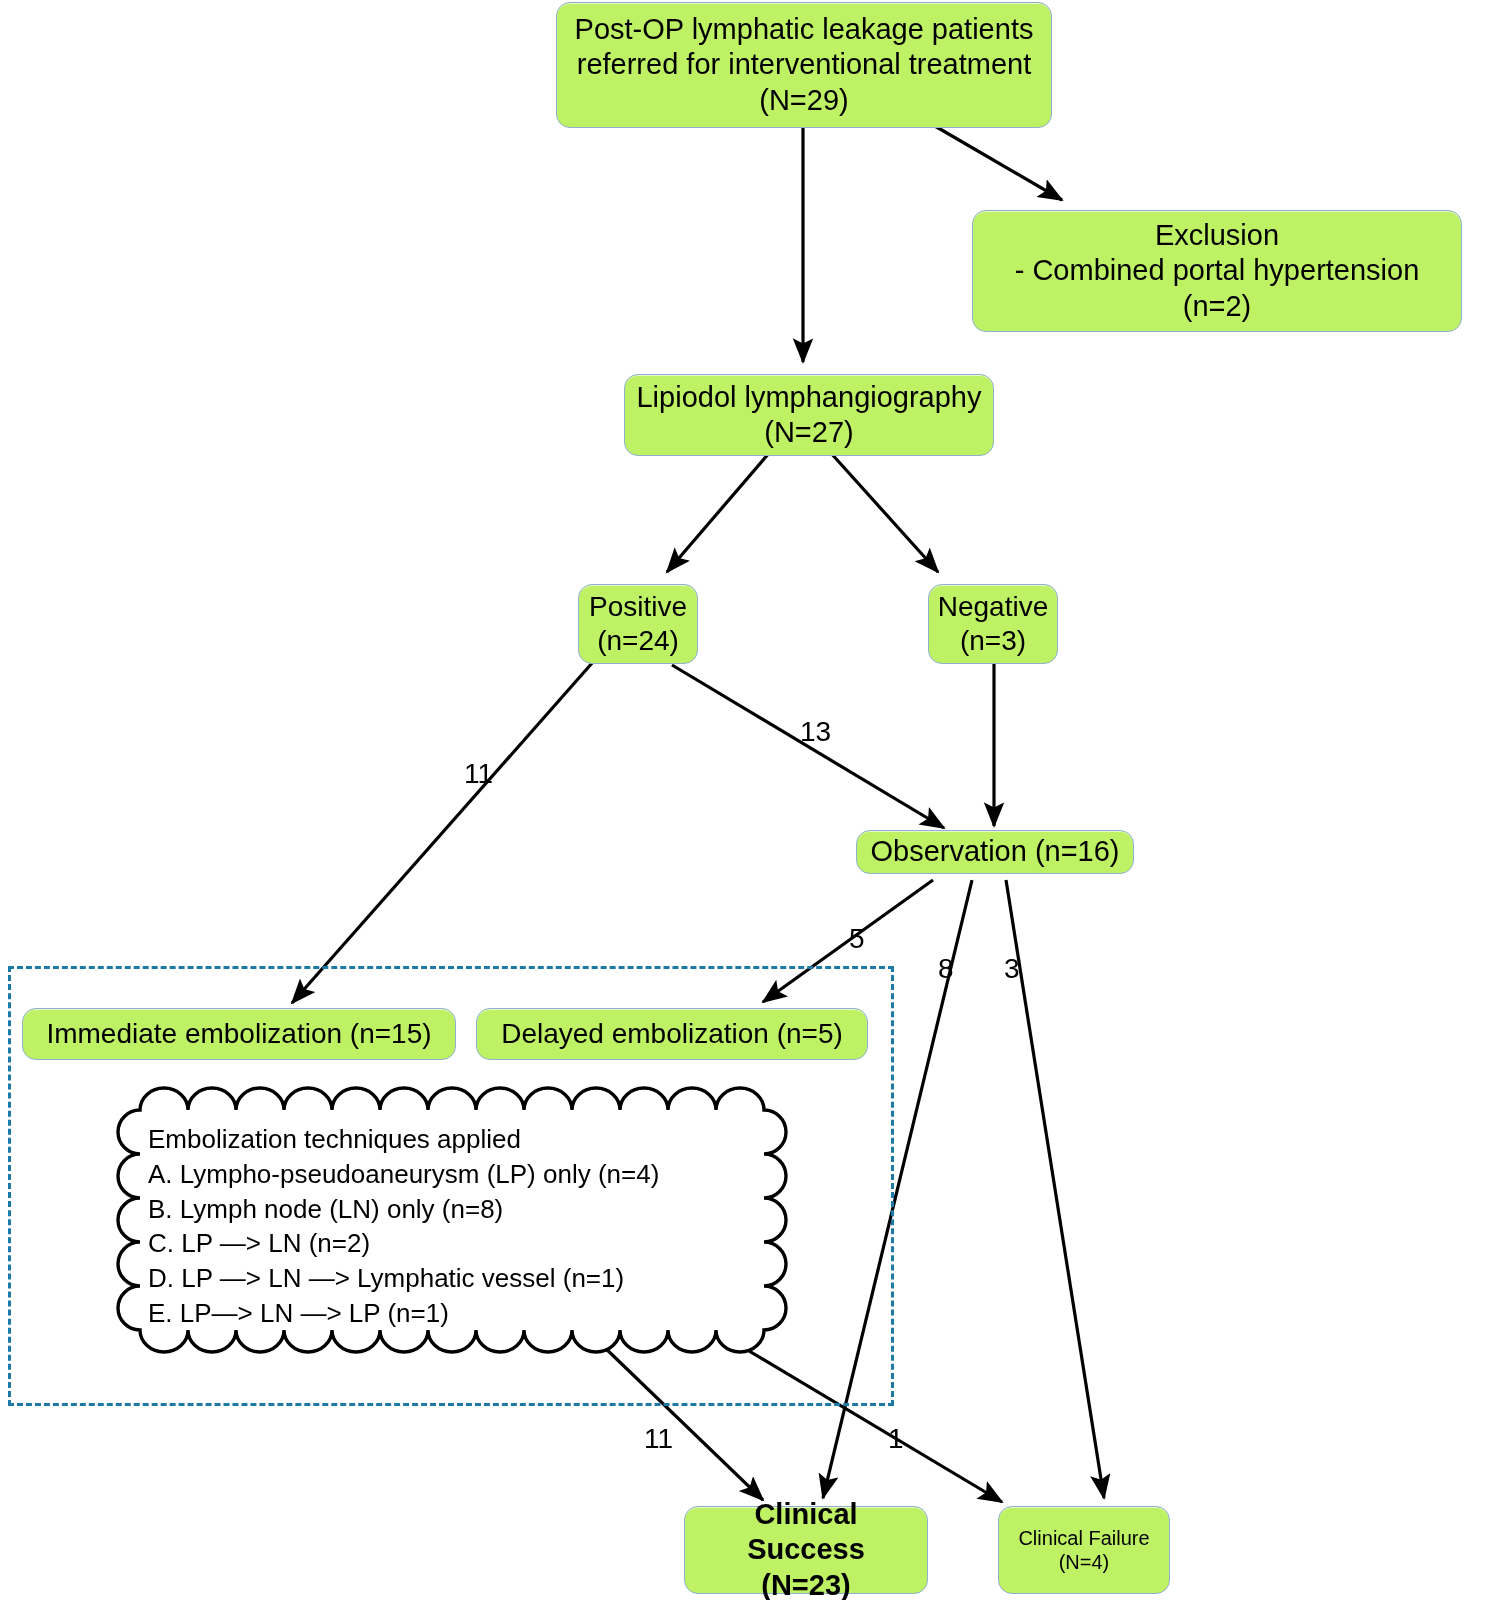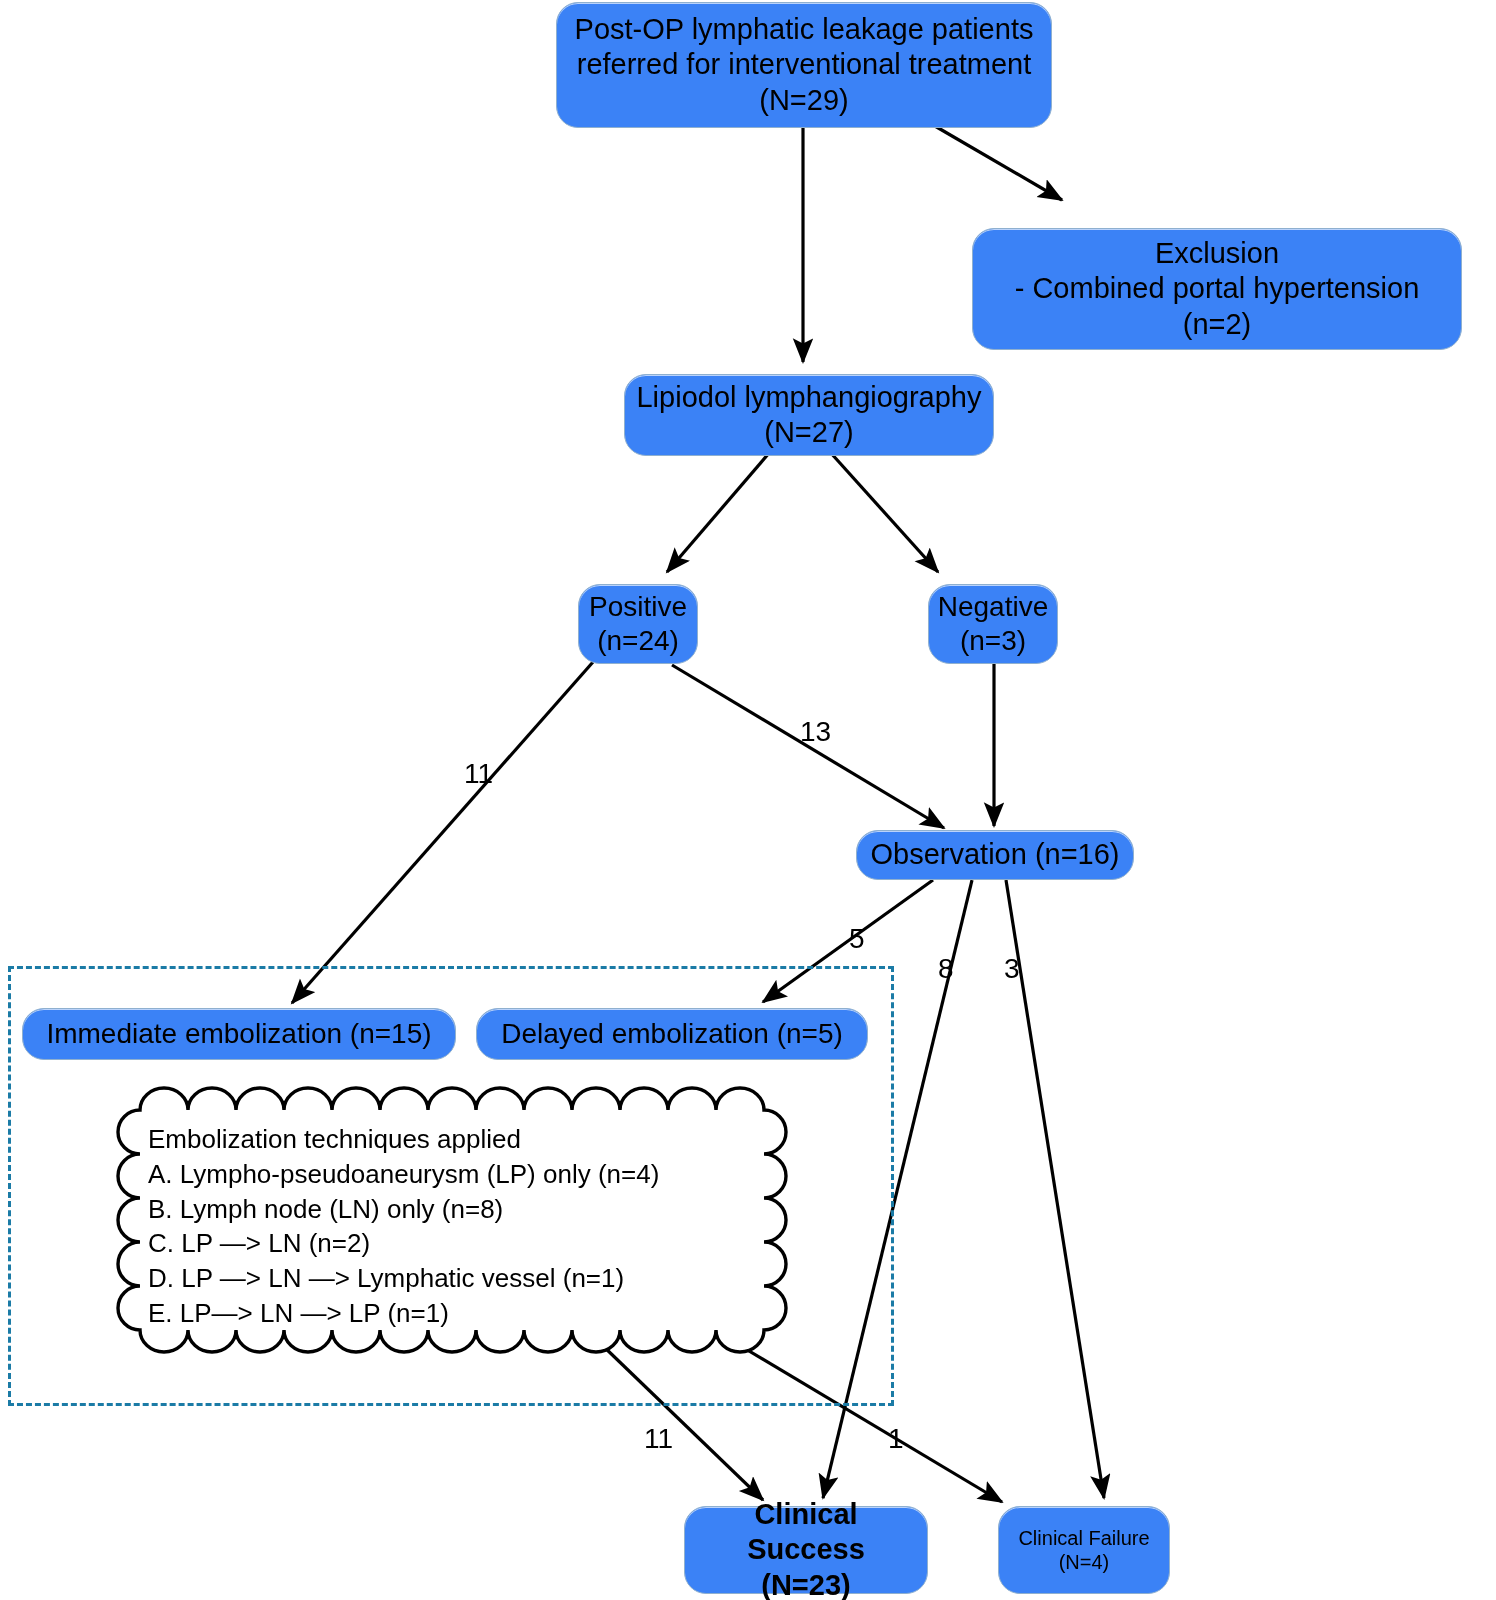--- a/index.html
+++ b/index.html
@@ -22,23 +22,23 @@
     position: absolute;
     left: 0;
     top: 0;
     width: 1496px;
     height: 1600px;
     pointer-events: none;
   }
   .node {
     position: absolute;
     box-sizing: border-box;
-    background: #3b82f6;
+    background: #bef264;
     border: 1.6px solid #8fb0cf;
-    border-radius: 22px;
+    border-radius: 14px;
     display: flex;
     align-items: center;
     justify-content: center;
     text-align: center;
     line-height: 1.22;
     font-size: 27px;
     color: #000;
     box-shadow: 0 1px 0 rgba(255,255,255,.65) inset;
     white-space: pre-line;
     padding: 2px 10px;
@@ -119,34 +119,34 @@
            a 22 22 0 0 1 0 -44 a 22 22 0 0 1 0 -44 Z"></path>
     </g>
   </svg>
 
   <div class="dashed-group" style="left:8px; top:966px; width:886px; height:440px;"></div>
 
   <div class="node" style="left:556px; top:2px; width:496px; height:126px; font-size:29px;">Post-OP lymphatic leakage patients
 referred for interventional treatment
 (N=29)</div>
 
-  <div class="node" style="left:972px; top:210px; width:490px; height:122px; font-size:29px;margin-top:18px;">Exclusion
+  <div class="node" style="left:972px; top:210px; width:490px; height:122px; font-size:29px;">Exclusion
 - Combined portal hypertension
 (n=2)</div>
 
   <div class="node" style="left:624px; top:374px; width:370px; height:82px; font-size:29px;">Lipiodol lymphangiography
 (N=27)</div>
 
   <div class="node" style="left:578px; top:584px; width:120px; height:80px; font-size:28px;">Positive
 (n=24)</div>
 
   <div class="node" style="left:928px; top:584px; width:130px; height:80px; font-size:28px;">Negative
 (n=3)</div>
 
-  <div class="node" style="left:856px; top:830px; width:278px; height:50px; font-size:29px;">Observation (n=16)</div>
+  <div class="node" style="left:856px; top:830px; width:278px; height:44px; font-size:29px;">Observation (n=16)</div>
 
   <div class="node" style="left:22px; top:1008px; width:434px; height:52px; font-size:28px;">Immediate embolization (n=15)</div>
 
   <div class="node" style="left:476px; top:1008px; width:392px; height:52px; font-size:28px;">Delayed embolization (n=5)</div>
 
   <div class="node" style="left:684px; top:1506px; width:244px; height:88px; font-size:29px;font-weight:bold;">Clinical Success
 (N=23)</div>
 
   <div class="node" style="left:998px; top:1506px; width:172px; height:88px; font-size:20px;">Clinical Failure
 (N=4)</div>

